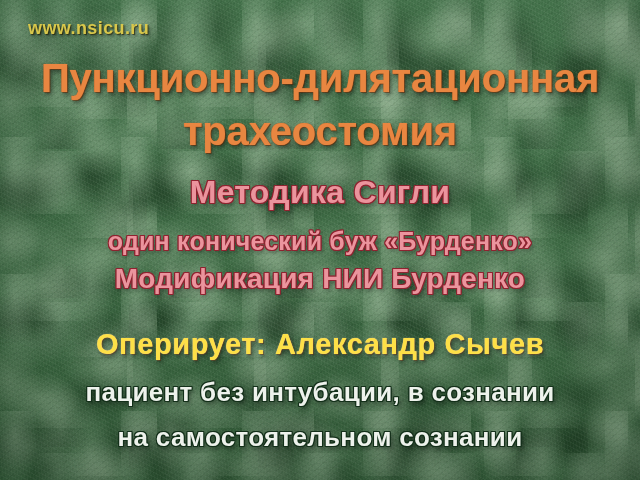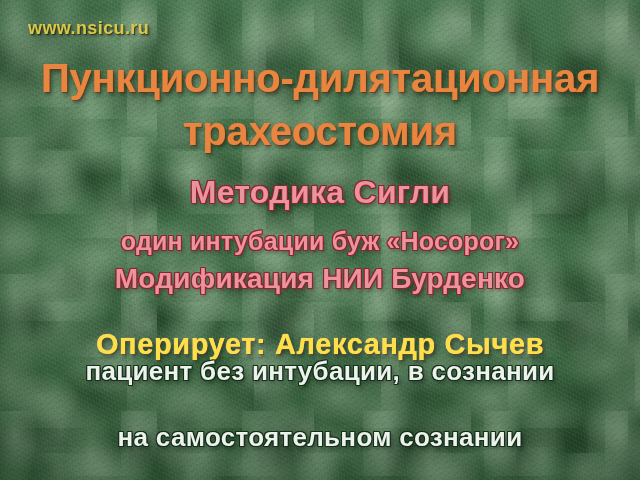--- a/index.html
+++ b/index.html
@@ -158,21 +158,21 @@
       -1px -1px 0 #14301a,
        1px -1px 0 #14301a,
       -1px  1px 0 #14301a,
        1px  1px 0 #14301a,
        0   -1px 0 #14301a,
        0    1px 0 #14301a,
       -1px  0   0 #14301a,
        1px  0   0 #14301a,
        2px  3px 4px rgba(0,0,0,.45);
   }
-  .white-1 { top: 358px; }
+  .white-1 { top: 379px; }
   .white-2 { top: 424px; }
 </style>
 </head>
 <body>
 
 <div id="slide">
 
   <div id="bg-texture"></div>
   <div id="bg-speckle"></div>
   <div id="bg-vignette"></div>
@@ -180,21 +180,21 @@
   <div id="content">
 
     <div class="line url">www.nsicu.ru</div>
 
     <div class="line title-orange title-1">Пункционно-дилятационная</div>
 
     <div class="line title-orange title-2">трахеостомия</div>
 
     <div class="line rose rose-big">Методика Сигли</div>
 
-    <div class="line rose rose-mid-1">один интубации буж «Носорог»</div>
+    <div class="line rose rose-mid-1">один конический буж «Бурденко»</div>
 
     <div class="line rose rose-mid-2">Модификация НИИ Бурденко</div>
 
     <div class="line operator">Оперирует:  Александр Сычев</div>
 
     <div class="line white-out white-1">пациент без интубации, в сознании</div>
 
     <div class="line white-out white-2">на самостоятельном сознании</div>
 
   </div>

